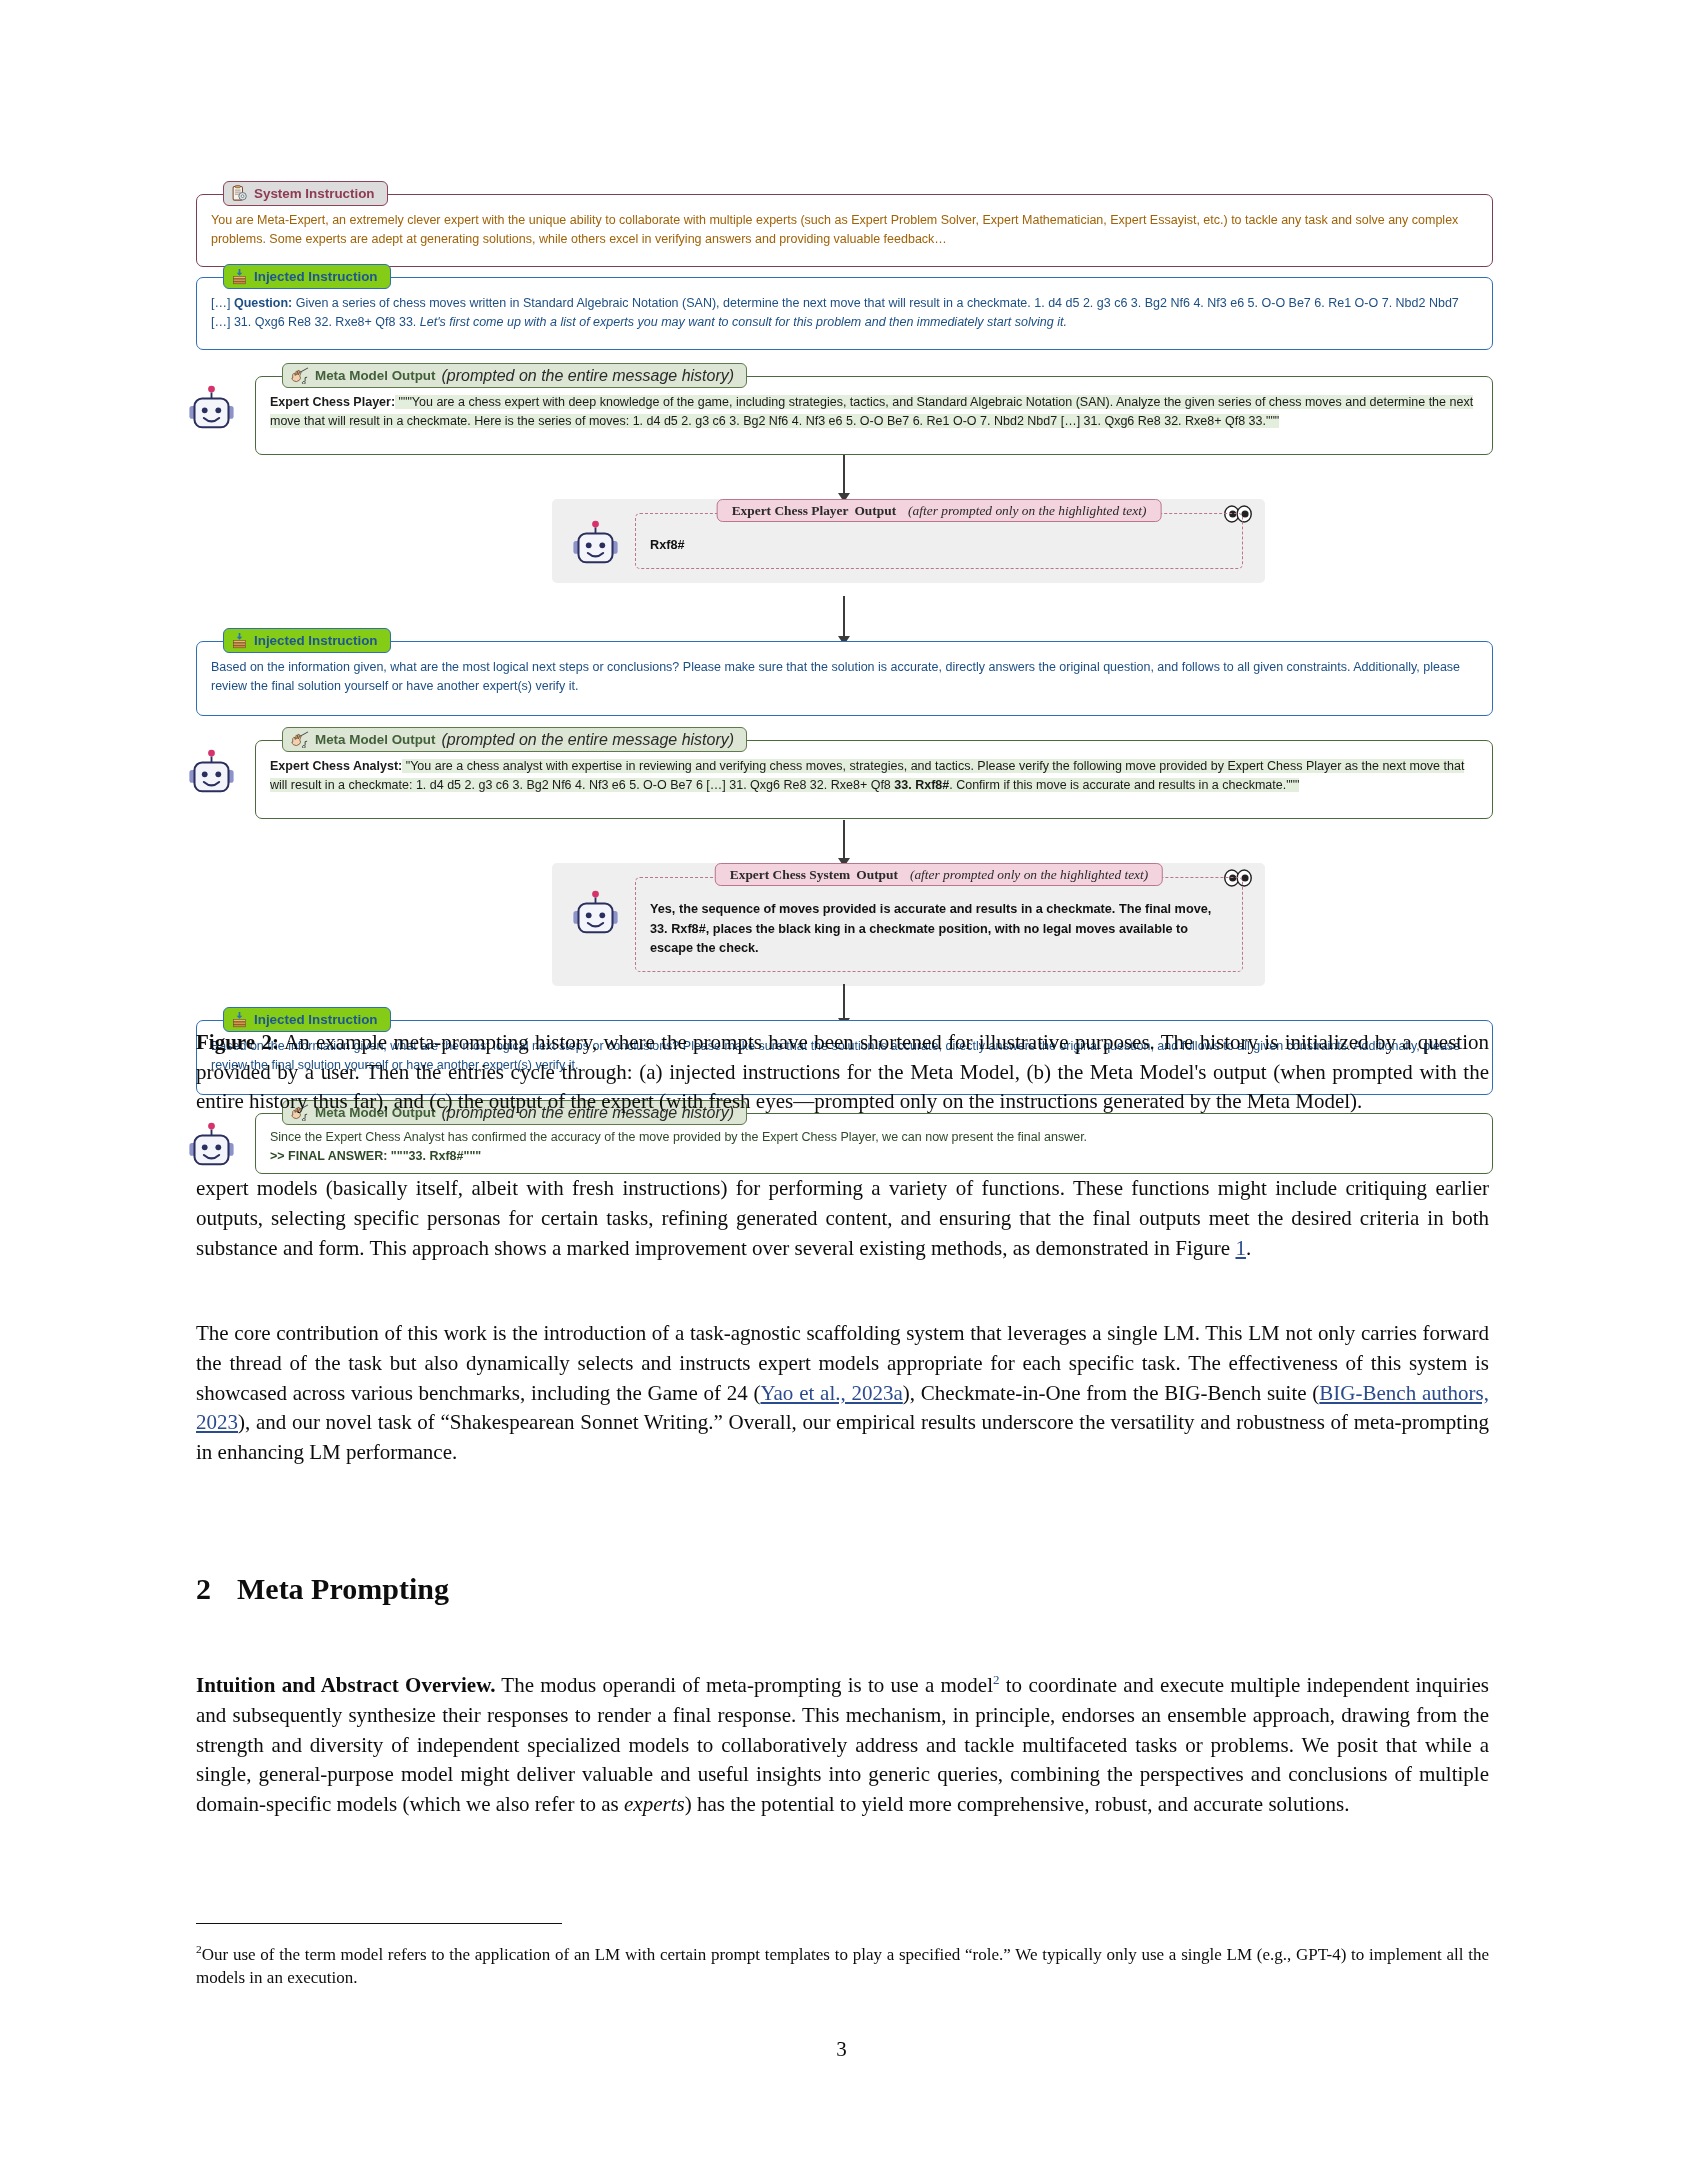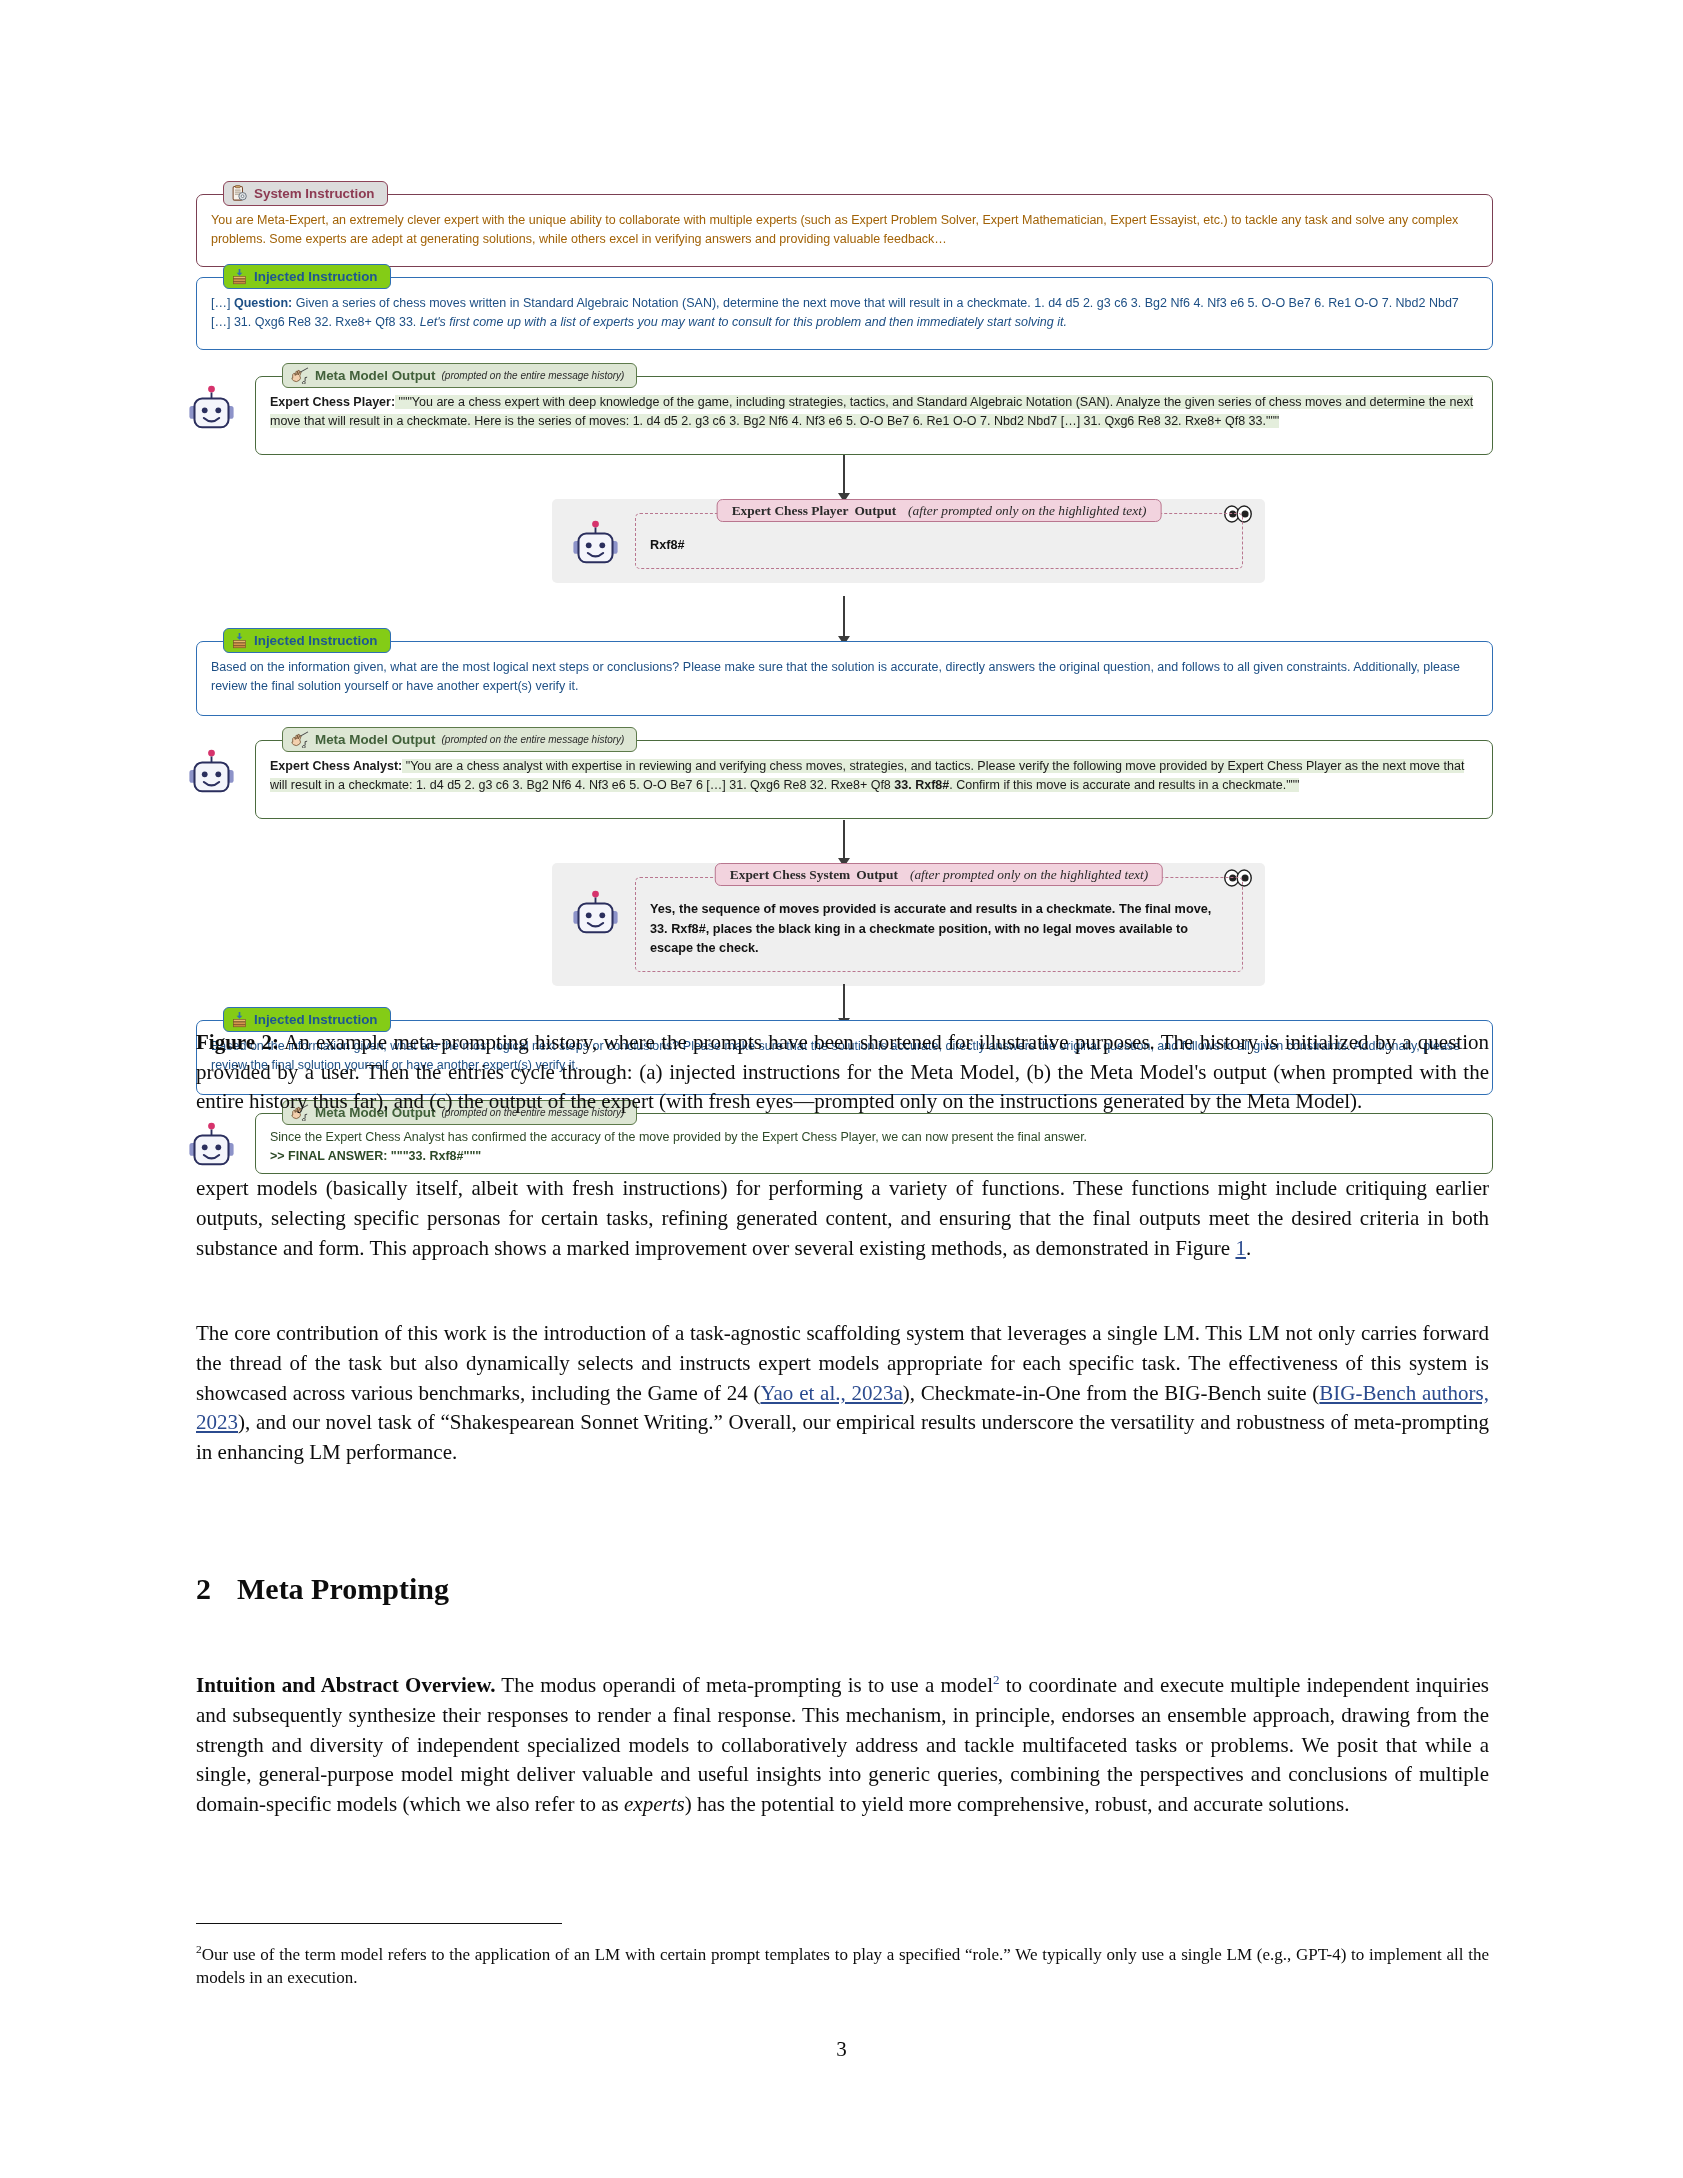--- a/index.html
+++ b/index.html
@@ -76,21 +76,21 @@
     background: #f2d3de;
     border: 1.2px solid #b9768f;
     color: #2a2a2a;
     position: static;
     padding: 4px 14px;
     font-family: "Liberation Serif", serif;
   }
   .tag .sub {
     font-weight: normal;
     font-style: italic;
-    font-size: 10px;
+    font-size: 16px;
     color: #2b2b2b;
   }
   .tag.meta .sub { color: #2b2b2b; }
 
   .box-body {
     padding: 16px 14px 9px 14px;
     font-family: "Liberation Sans", sans-serif;
     font-size: 12.5px;
     line-height: 1.52;
   }

